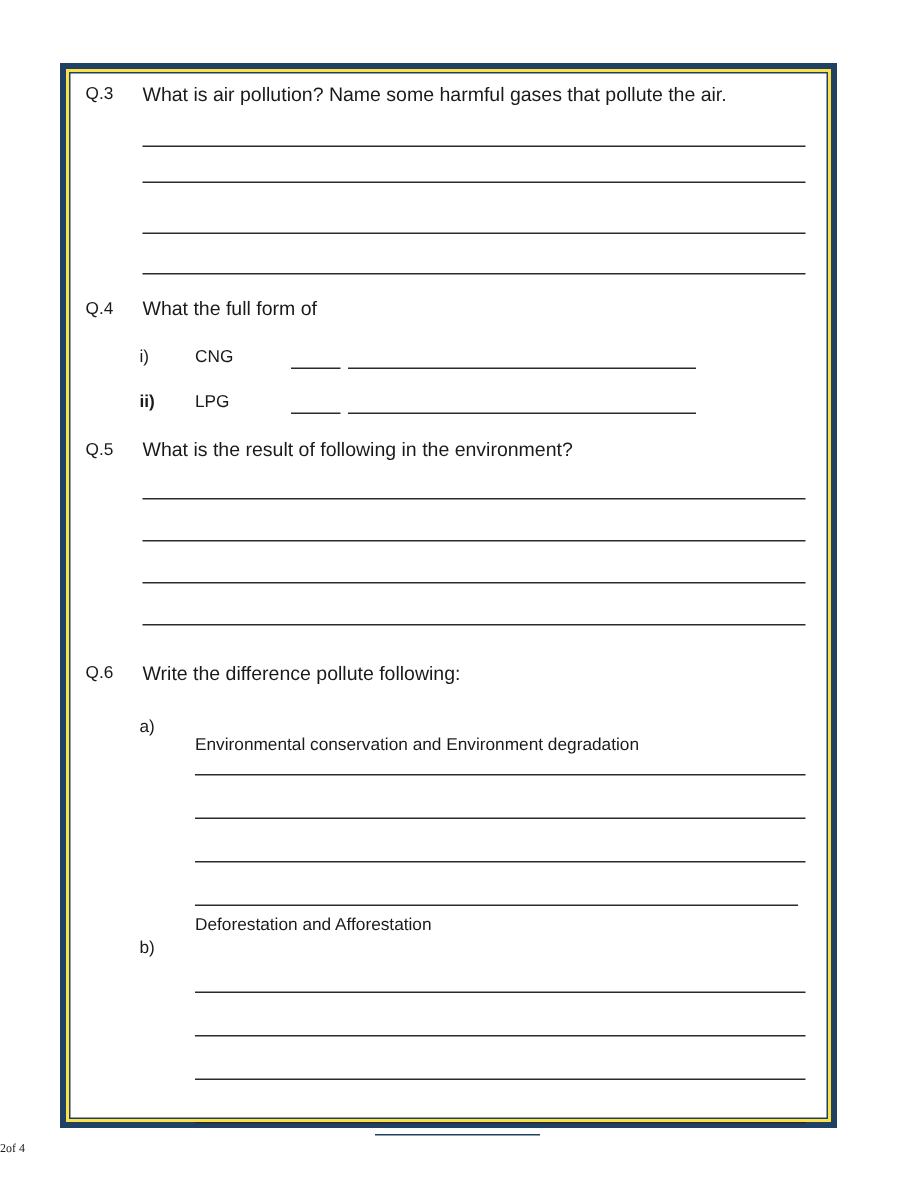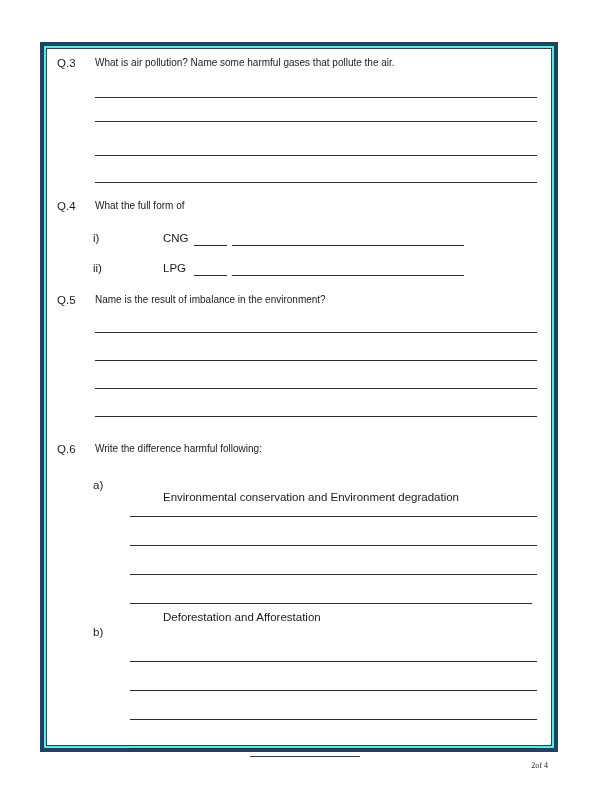--- a/index.html
+++ b/index.html
@@ -18,21 +18,21 @@
 
   
   .page-frame {
     position: absolute;
     left: 40px;
     top: 42px;
     width: 518px;
     height: 710px;
     box-sizing: border-box;
     border: 4px solid #1f4164;
-    background: #5eead4;
+    background: #fde047;
   }
   .page-frame-inner {
     position: absolute;
     left: 2px;
     top: 2px;
     right: 2px;
     bottom: 2px;
     box-sizing: border-box;
     border: 1px solid #1f4164;
     background: #ffffff;
@@ -58,41 +58,40 @@
     left: 13px;
     top: 0;
     font-size: 11.5px;
     line-height: 14px;
     white-space: nowrap;
   }
   .q-text {
     position: absolute;
     left: 51px;
     top: 0;
-    font-size: 10px;
+    font-size: 13px;
     line-height: 14px;
     white-space: nowrap;
   }
 
   .sub-label {
     position: absolute;
     left: 49px;
     top: 0;
     font-size: 11.5px;
     line-height: 14px;
     white-space: nowrap;
   }
   .sub-text {
     position: absolute;
     left: 86px;
     top: 0;
     font-size: 11.5px;
     line-height: 14px;
     white-space: nowrap;
-    margin-left: 33px;
   }
 
   
   .rule {
     position: absolute;
     height: 0;
     border-top: 1.2px solid #2b2b2b;
   }
 
   
@@ -114,21 +113,21 @@
     top: 756px;
     width: 110px;
     height: 0;
     border-top: 1.5px solid #1f4164;
   }
   .footer-text {
     position: absolute;
     left: 0;
     top: 760px;
     width: 548px;
-    text-align: right;
+    text-align: left;
     font-size: 8px;
     line-height: 11px;
     color: #1a1a1a;
     font-family: "Liberation Serif", serif;
   }
 </style>
 </head>
 <body>
 
 <div class="page-frame">
@@ -147,38 +146,38 @@
 
     <div class="q-block" style="top:153px;">
       <span class="q-label">Q.4</span>
       <span class="q-text">What the full form of</span>
 
       <span class="sub-label" style="top:32px;">i)</span>
       <span class="sub-text" style="top:32px;">CNG</span>
       <div class="slot-short" style="left:150px; top:46px; width:33px;"></div>
       <div class="slot-long" style="left:188px; top:46px; width:232px;"></div>
 
-      <span class="sub-label" style="top:62px;">ii)</span>
+      <span class="sub-label" style="top:62px;font-weight:bold;">ii)</span>
       <span class="sub-text" style="top:62px;">LPG</span>
       <div class="slot-short" style="left:150px; top:76px; width:33px;"></div>
       <div class="slot-long" style="left:188px; top:76px; width:232px;"></div>
     </div>
 
     <div class="q-block" style="top:247px;">
       <span class="q-label">Q.5</span>
-      <span class="q-text">Name is the result of imbalance in the environment?</span>
+      <span class="q-text">What is the result of following in the environment?</span>
       <div class="rule" style="left:51px; top:39px;  width:442px;"></div>
       <div class="rule" style="left:51px; top:67px;  width:442px;"></div>
       <div class="rule" style="left:51px; top:95px;  width:442px;"></div>
       <div class="rule" style="left:51px; top:123px; width:442px;"></div>
     </div>
 
     <div class="q-block" style="top:396px;">
       <span class="q-label">Q.6</span>
-      <span class="q-text">Write the difference harmful following:</span>
+      <span class="q-text">Write the difference pollute following:</span>
 
       <span class="sub-label" style="top:36px;">a)</span>
       <span class="sub-text" style="top:48px;">Environmental conservation and Environment degradation</span>
       <div class="rule" style="left:86px; top:74px;  width:407px;"></div>
       <div class="rule" style="left:86px; top:103px; width:407px;"></div>
       <div class="rule" style="left:86px; top:132px; width:407px;"></div>
       <div class="rule" style="left:86px; top:161px; width:402px;"></div>
 
       <span class="sub-label" style="top:183px;">b)</span>
       <span class="sub-text" style="top:168px;">Deforestation and Afforestation</span>

